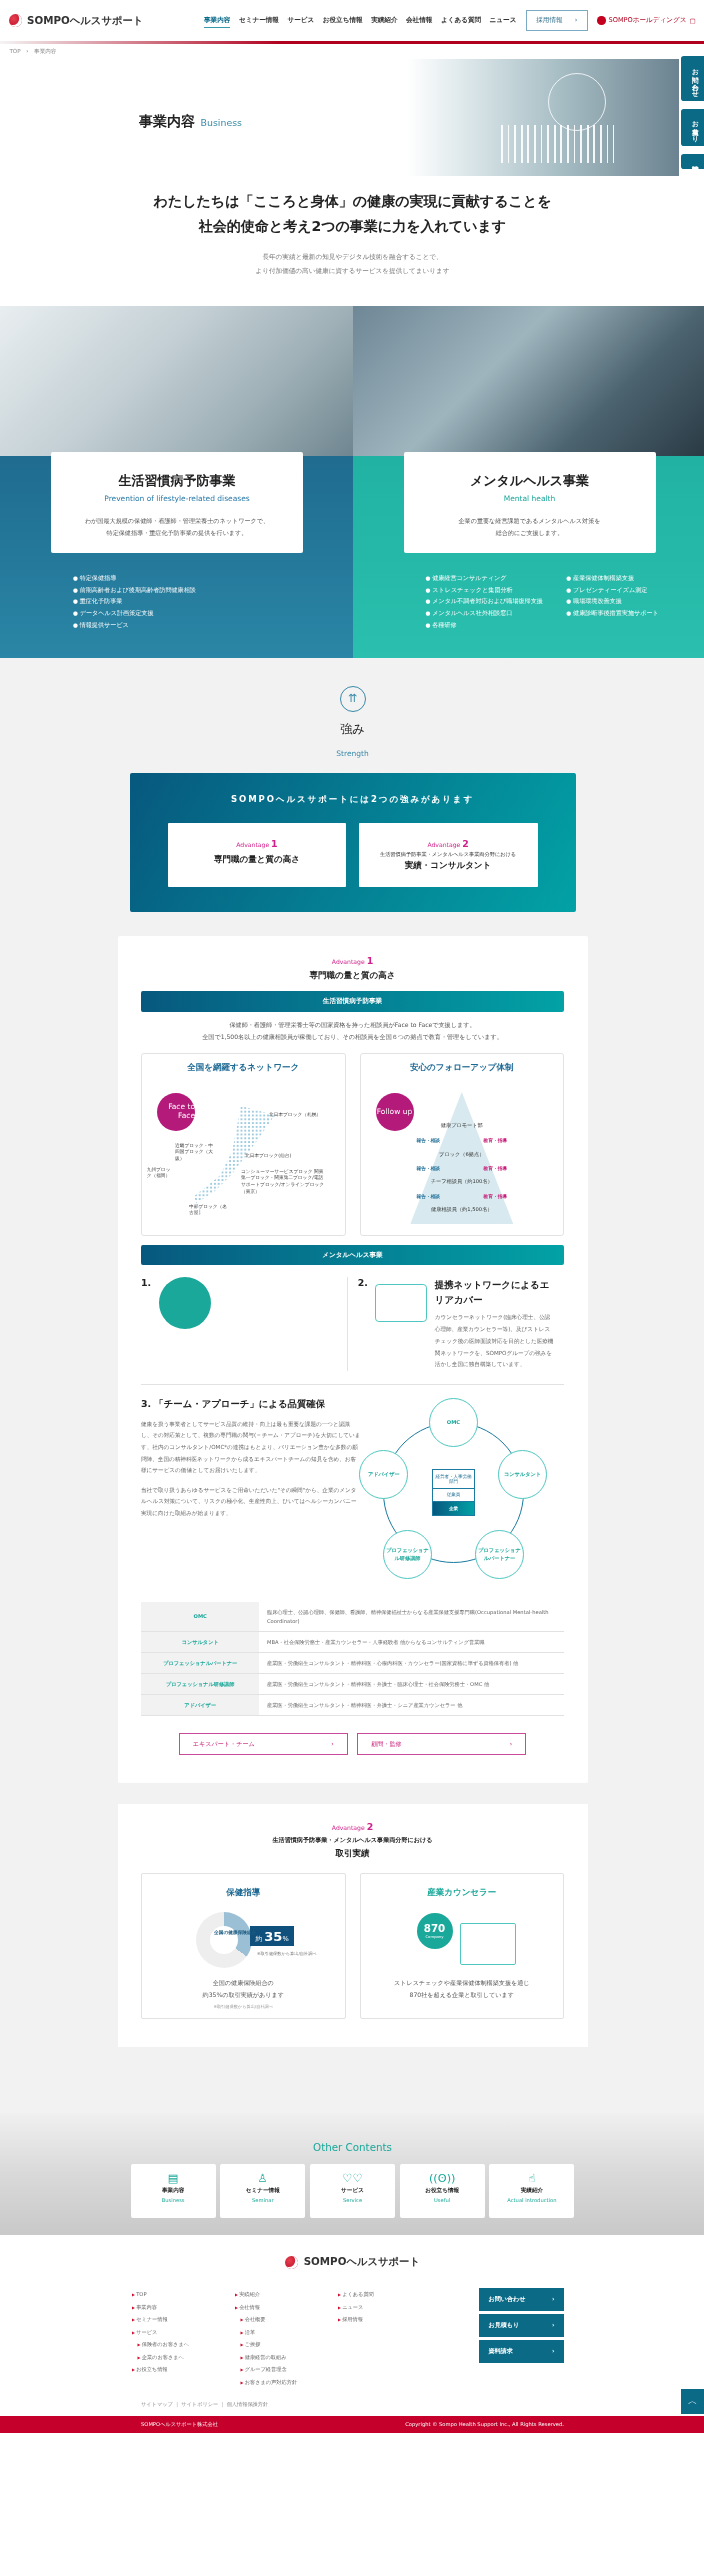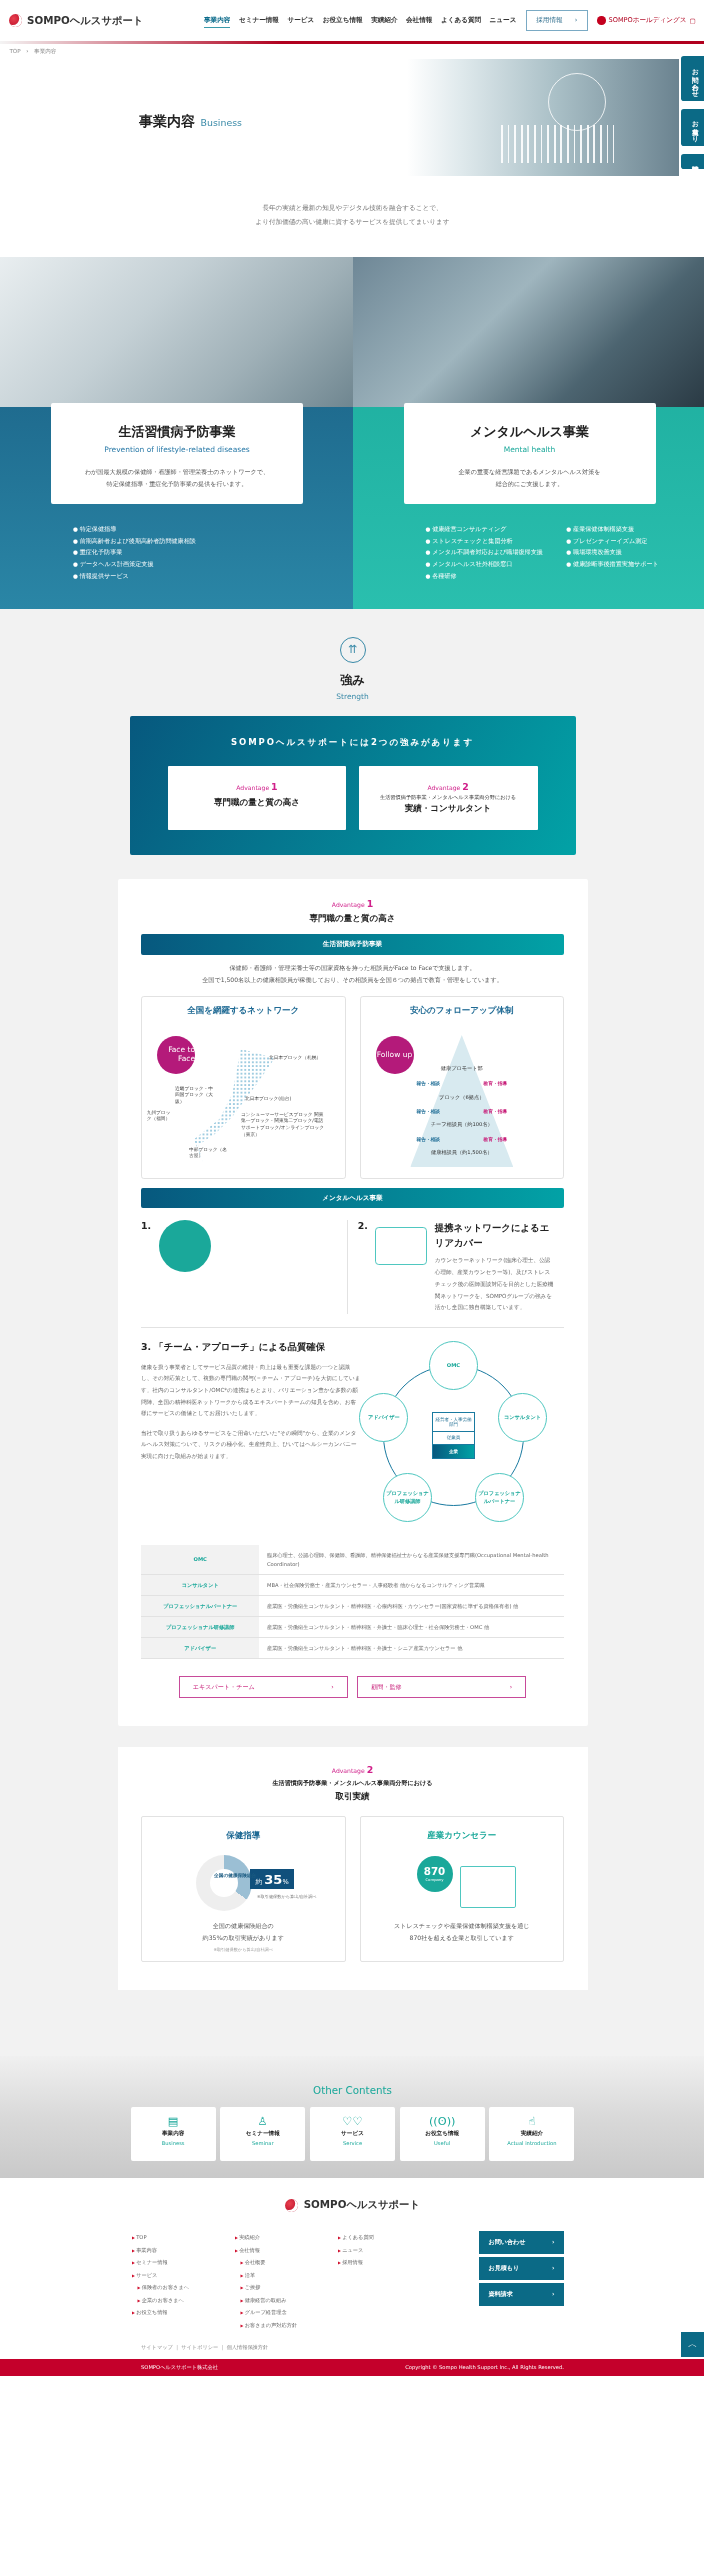--- a/index.html
+++ b/index.html
@@ -39,22 +39,22 @@
 .biz-card h3{font-size:13px;font-weight:bold}
 .biz-card .en{font-size:7.5px;margin-top:3.8px}
 .left .biz-card .en{color:#2a7aa8}.right .biz-card .en{color:#1aa89a}
 .biz-card p{font-size:6.1px;color:#555;line-height:2;margin-top:11.3px}
 .biz-list{position:absolute;left:73px;top:268px;display:grid;grid-template-columns:auto auto;column-gap:23.5px;row-gap:2.8px;font-size:6.1px;color:#fff}
 .left .biz-list{grid-template-columns:auto}
 .biz-list li{list-style:none}
 .biz-list li:before{content:"● ";font-size:5.6px}
 .strength{background:#f2f2f2;padding:28px 0 38px}
 .s-icon{width:26px;height:26px;border:1.4px solid #3a8aa8;border-radius:50%;margin:0 auto;display:flex;align-items:center;justify-content:center;color:#3a8aa8;font-size:11.3px}
-.s-title{text-align:center;font-size:12.2px;font-weight:bold;margin-top:9.4px}
-.s-en{text-align:center;font-size:7.5px;color:#3a8aa8;margin-top:3px}
+.s-title{text-align:center;font-size:12.2px;font-weight:normal;margin-top:9.4px}
+.s-en{text-align:center;font-size:7.5px;color:#3a8aa8;margin-top:11px}
 .adv-box{width:446px;margin:15px auto 0;background:linear-gradient(120deg,#07587e,#02a2a6);padding:20.7px 38px 25px;border-radius:1.9px}
 .adv-box h4{text-align:center;color:#fff;font-size:8.5px;letter-spacing:1.9px}
 .adv-cards{display:flex;gap:12.2px;margin-top:17px}
 .adv-card{flex:1;background:#fff;height:64px;text-align:center;padding-top:15px;border-radius:0.9px}
 .adv-lbl{color:#d0208a;font-size:6.1px}
 .adv-lbl b{font-size:9.4px}
 .adv-card .sub{font-size:5.2px;color:#333;margin-top:1.9px}
 .adv-card .t{font-size:8.5px;font-weight:bold;margin-top:5.6px}
 .panel{width:470px;margin:24.4px auto 0;background:#fff;padding:19px 23.5px 28px;border-radius:1.9px}
 .panel .hd{text-align:center}
@@ -172,20 +172,21 @@
 
 <section class="hero">
   <div class="hero-img"></div>
   <div class="hero-title">
     <span class="ja">事業内容</span>
     <span class="en">Business</span>
   </div>
 </section>
 
 <section class="intro">
+  <h2><span>わたしたちは「こころと身体」の健康の実現に貢献することを</span><br><span>社会的使命と考え2つの事業に力を入れています</span></h2>
   <p><span>長年の実績と最新の知見やデジタル技術を融合することで、</span><br><span>より付加価値の高い健康に資するサービスを提供してまいります</span></p>
 </section>
 
 <section class="biz">
   <div class="biz-col left">
     <div class="biz-photo"></div>
     <div class="biz-card">
       <h3>生活習慣病予防事業</h3>
       <div class="en">Prevention of lifestyle-related diseases</div>
       <p><span>わが国最大規模の保健師・看護師・管理栄養士のネットワークで、</span><br><span>特定保健指導・重症化予防事業の提供を行います。</span></p>

